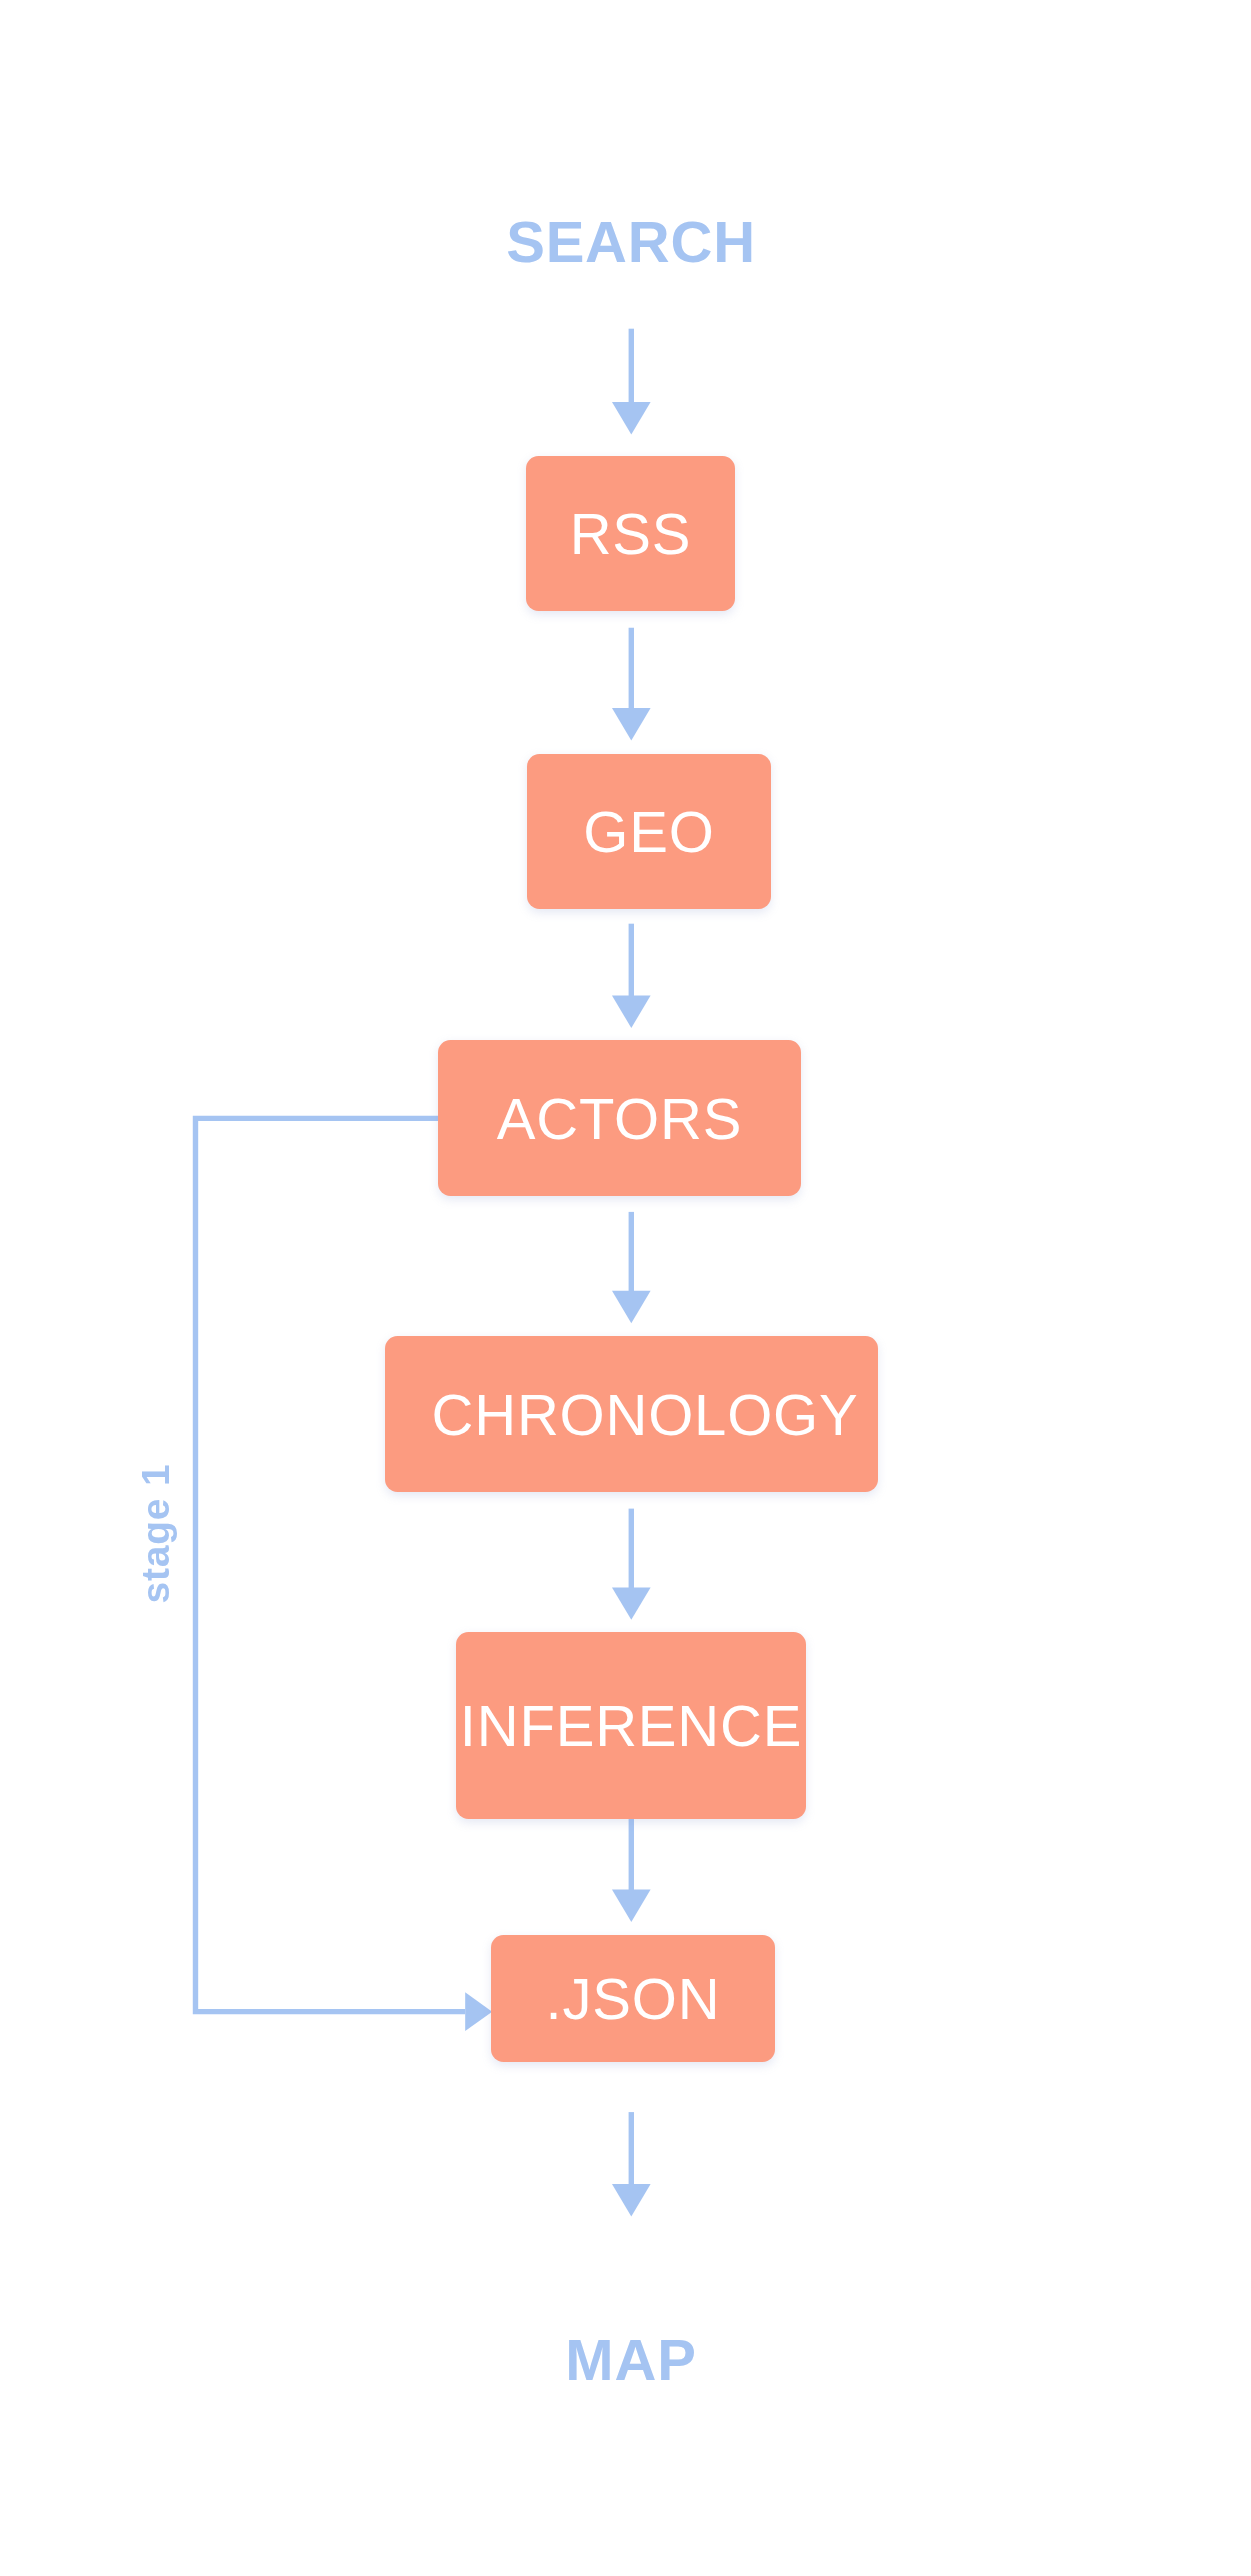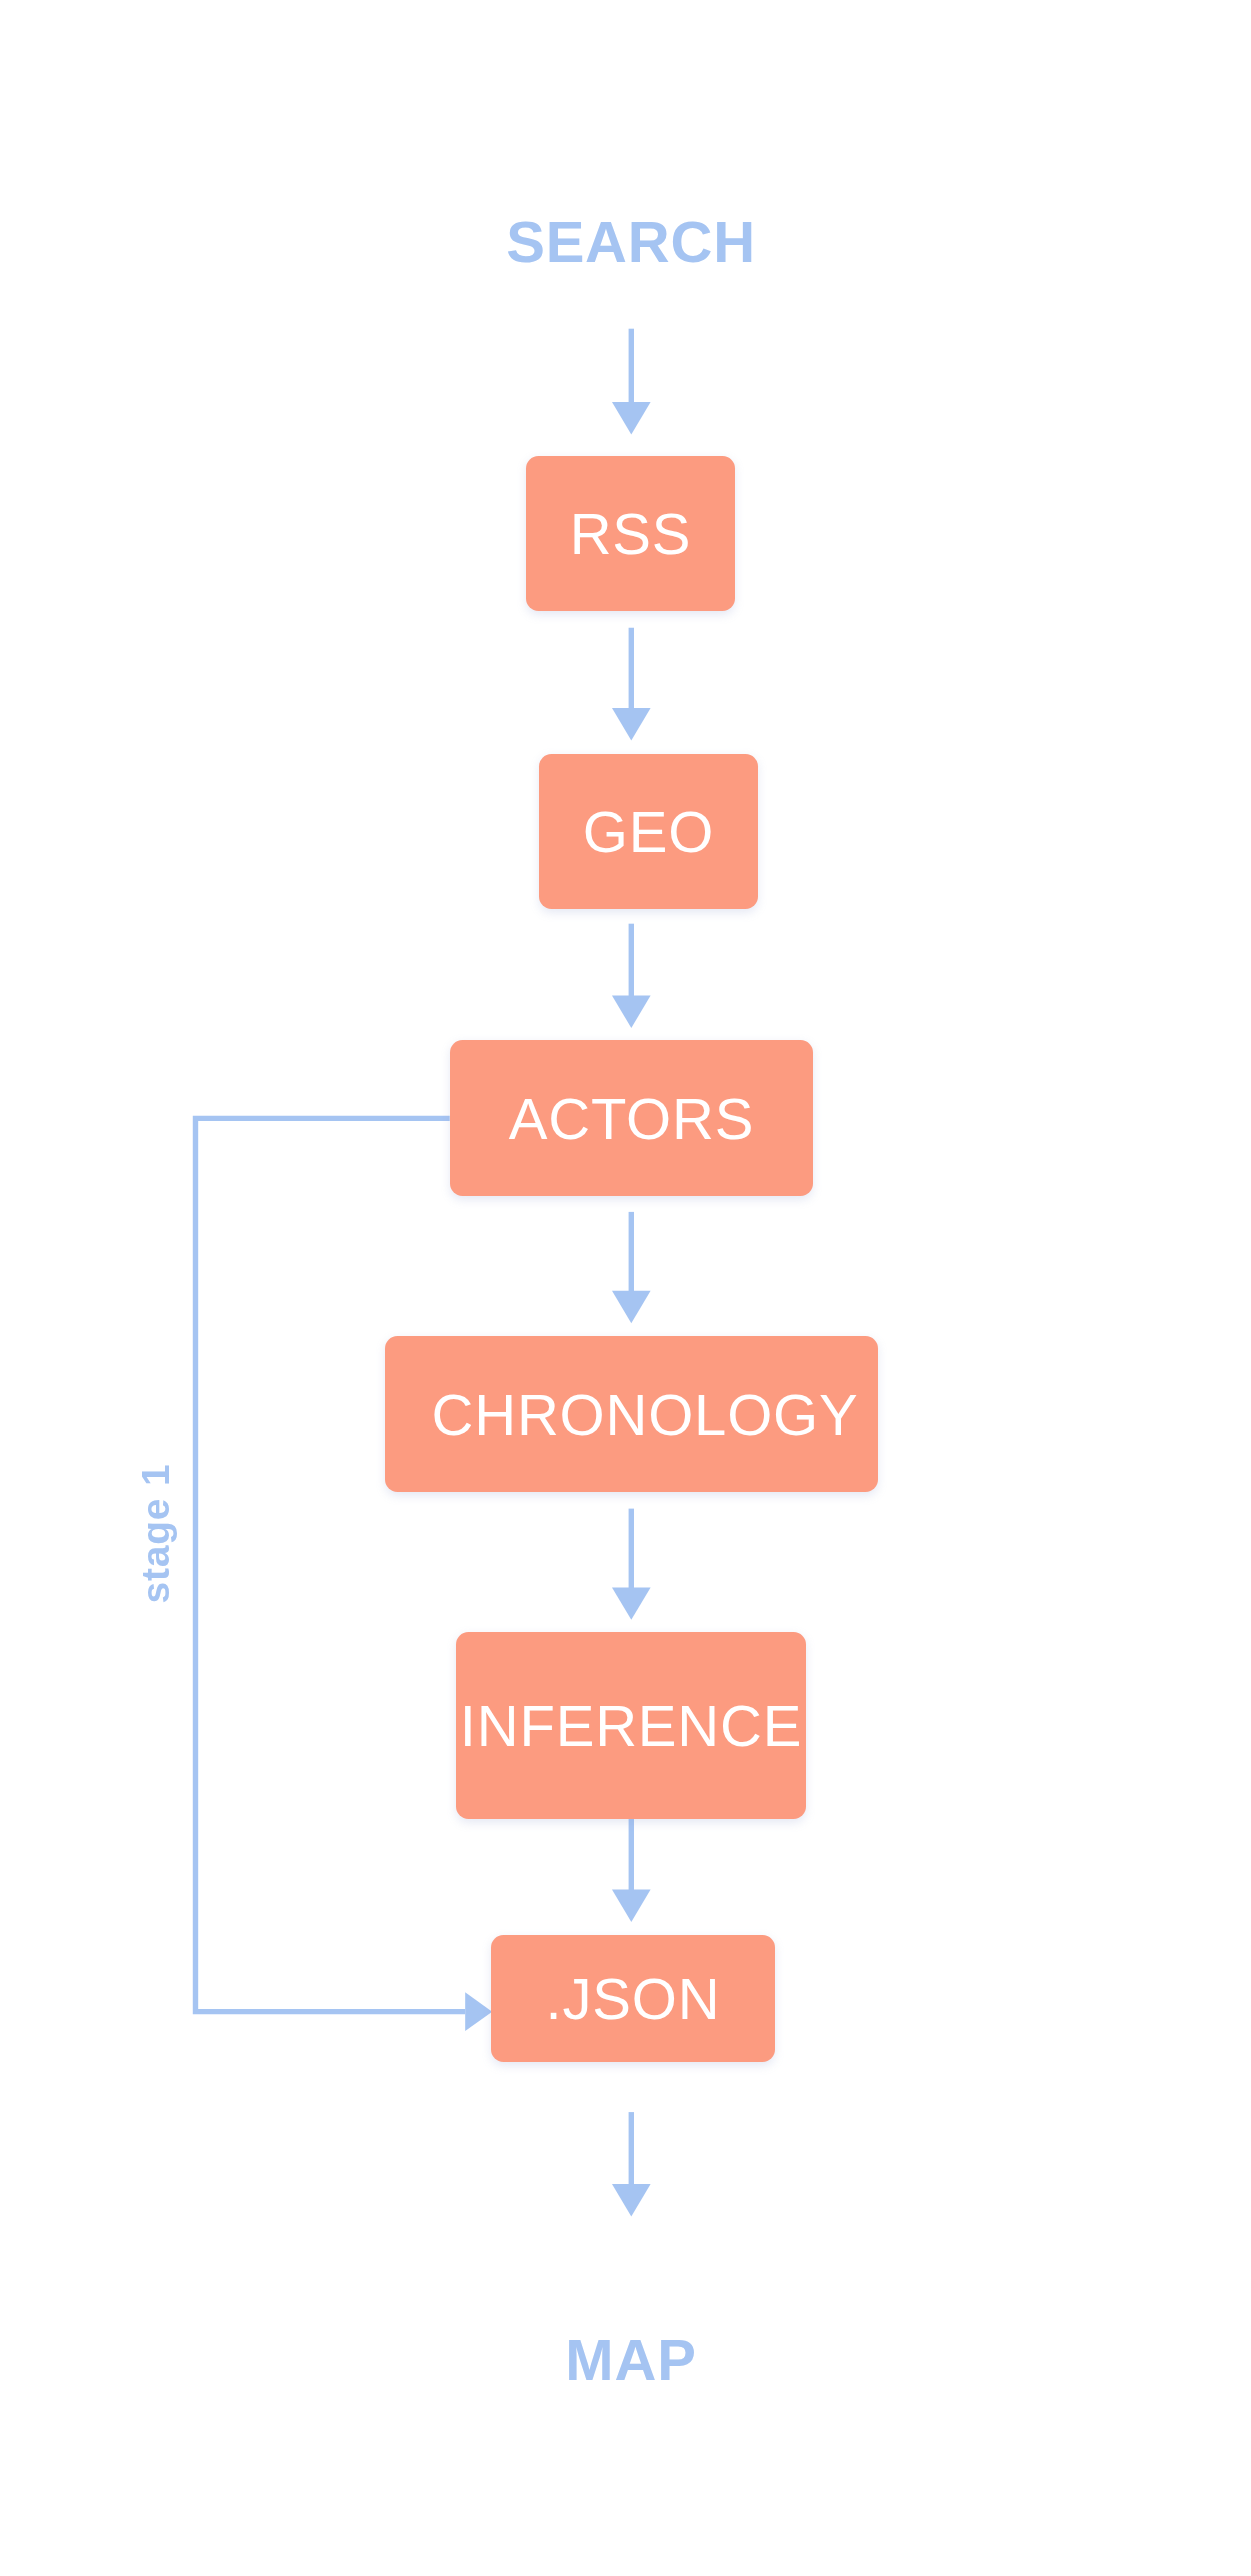--- a/index.html
+++ b/index.html
@@ -116,23 +116,23 @@
     <g>
       <path class="connector" d="M 582 1447 L 253 1447 L 253 2603 L 602 2603"></path>
       <polygon class="arrowhead" points="602,2578 602,2628 637,2603"></polygon>
     </g>
   </svg>
 
   <div class="flow-label" style="left:438px; top:210px;">SEARCH</div>
 
   <div class="node" style="left:526px; top:456px; width:209px; height:155px;">RSS</div>
 
-  <div class="node" style="left:527px; top:754px; width:219px; height:155px;margin-left:12px;">GEO</div>
+  <div class="node" style="left:527px; top:754px; width:244px; height:155px;">GEO</div>
 
-  <div class="node" style="left:450px; top:1040px; width:363px; height:156px;">ACTORS</div>
+  <div class="node" style="left:438px; top:1040px; width:363px; height:156px;">ACTORS</div>
 
   <div class="node" style="left:385px; top:1336px; width:493px; height:156px;padding-left:27px;">CHRONOLOGY</div>
 
   <div class="node" style="left:456px; top:1632px; width:350px; height:187px;">INFERENCE</div>
 
   <div class="node" style="left:491px; top:1935px; width:284px; height:127px;">.JSON</div>
 
   <div class="stage-label">stage 1</div>
 
   <div class="flow-label" style="left:438px; top:2286px;margin-top:42px;">MAP</div>

